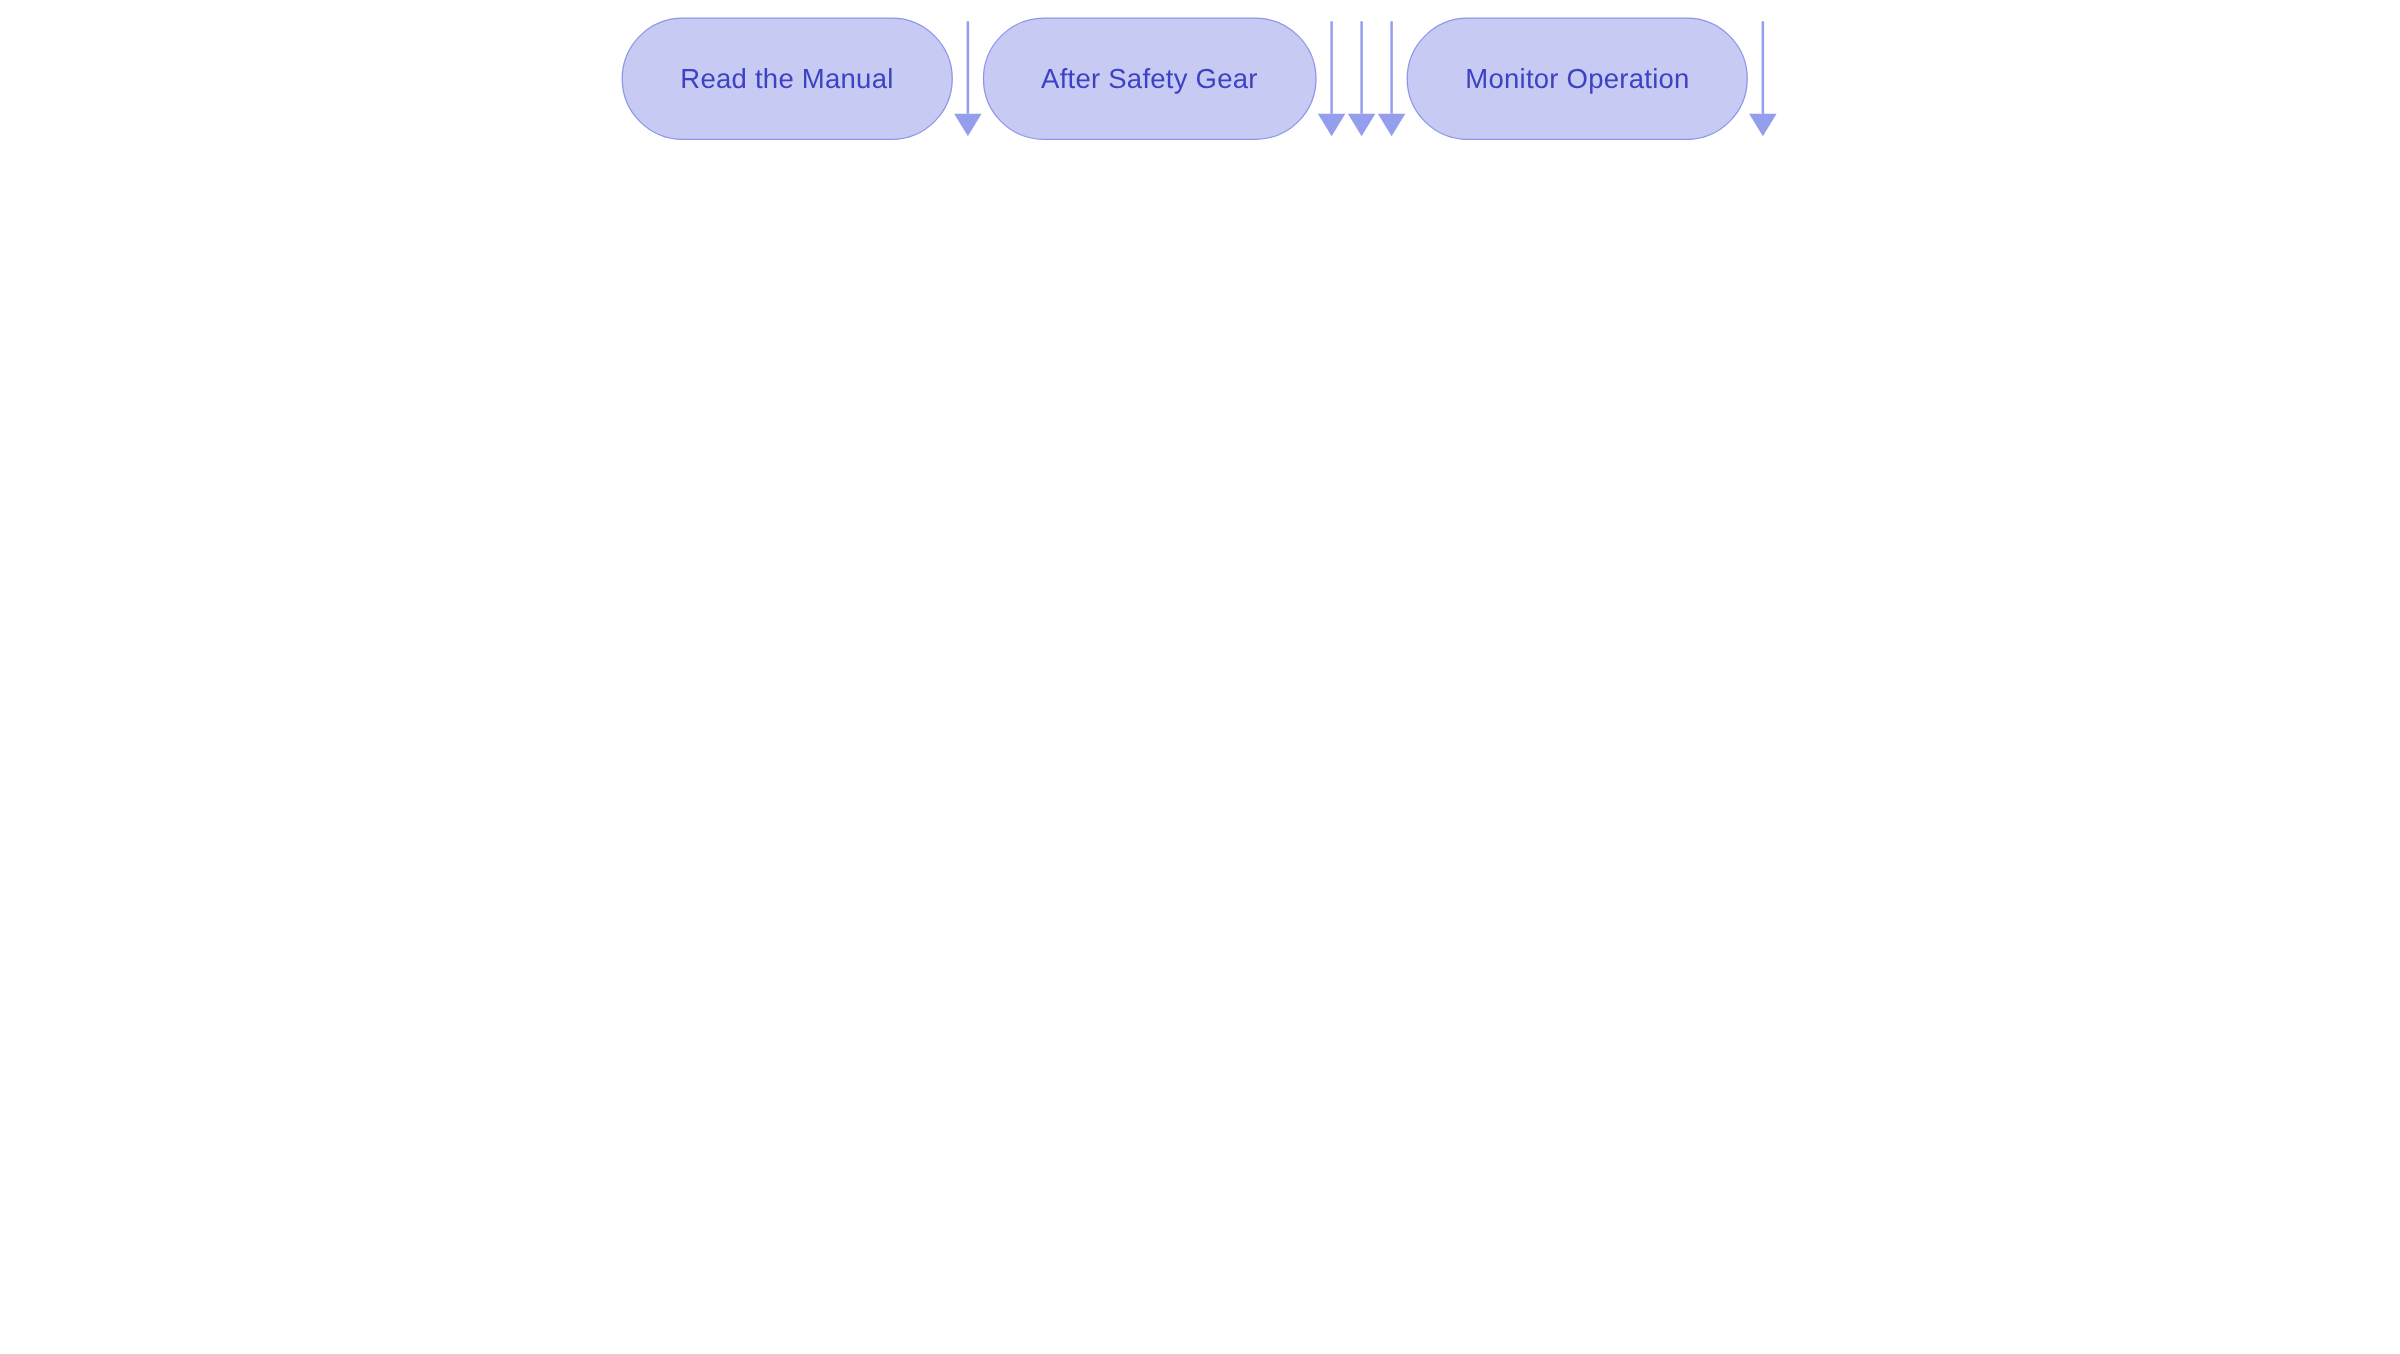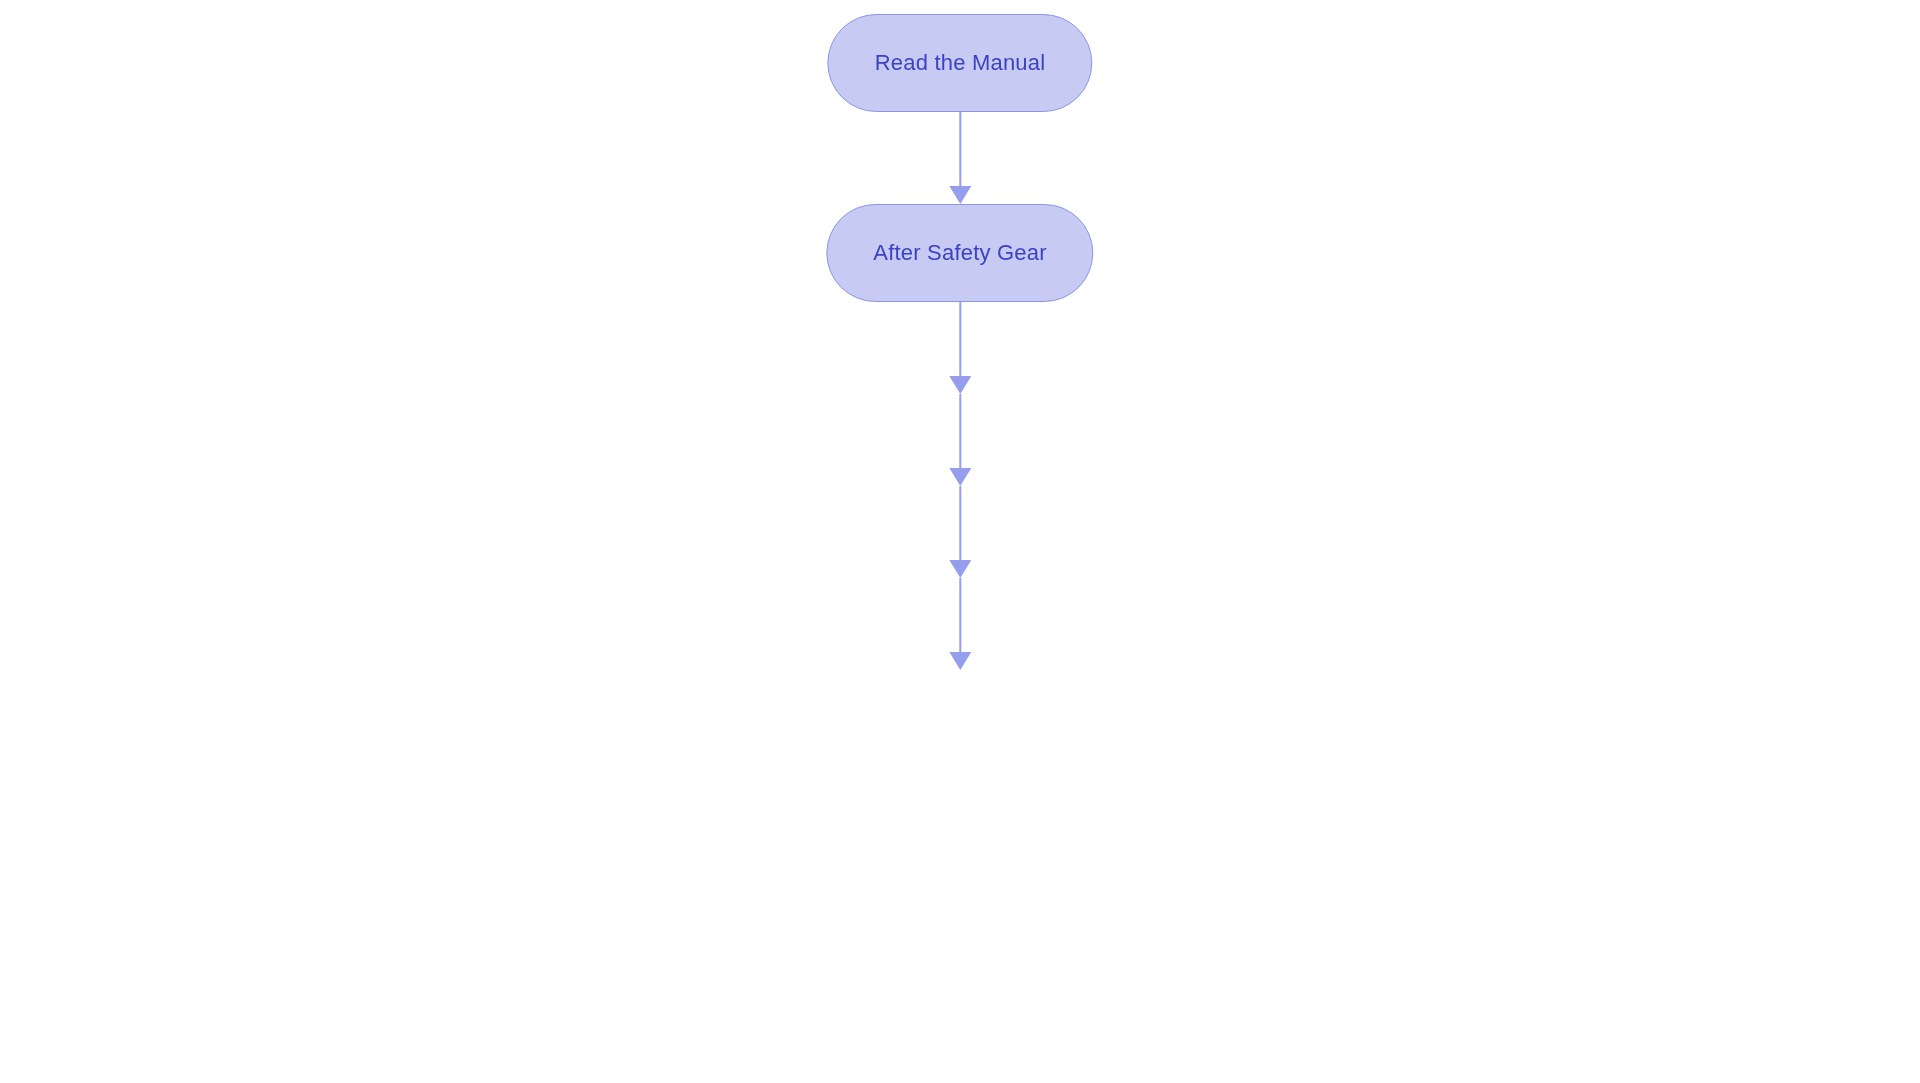--- a/index.html
+++ b/index.html
@@ -18,21 +18,21 @@
     font-family:"Liberation Sans",sans-serif;
     position:relative;
     overflow:hidden;
   }
   .flow{
     position:absolute;
     left:50%;
     top:14px;
     transform:translateX(-50%);
     display:flex;
-    flex-direction:column;
+    flex-direction:row;
     align-items:center;
   }
   .node{
     height:98px;
     min-width:243px;
     display:flex;
     align-items:center;
     justify-content:center;
     padding:0 46px;
     border-radius:49px;
@@ -92,20 +92,23 @@
     <div class="line"></div>
     <div class="head"></div>
   </div>
 
 
   <div class="connector">
     <div class="line"></div>
     <div class="head"></div>
   </div>
 
+  <div class="node">
+    <span>Monitor Operation</span>
+  </div>
 
   <div class="connector">
     <div class="line"></div>
     <div class="head"></div>
   </div>
 
 
 </div>
 
 </body></html>

